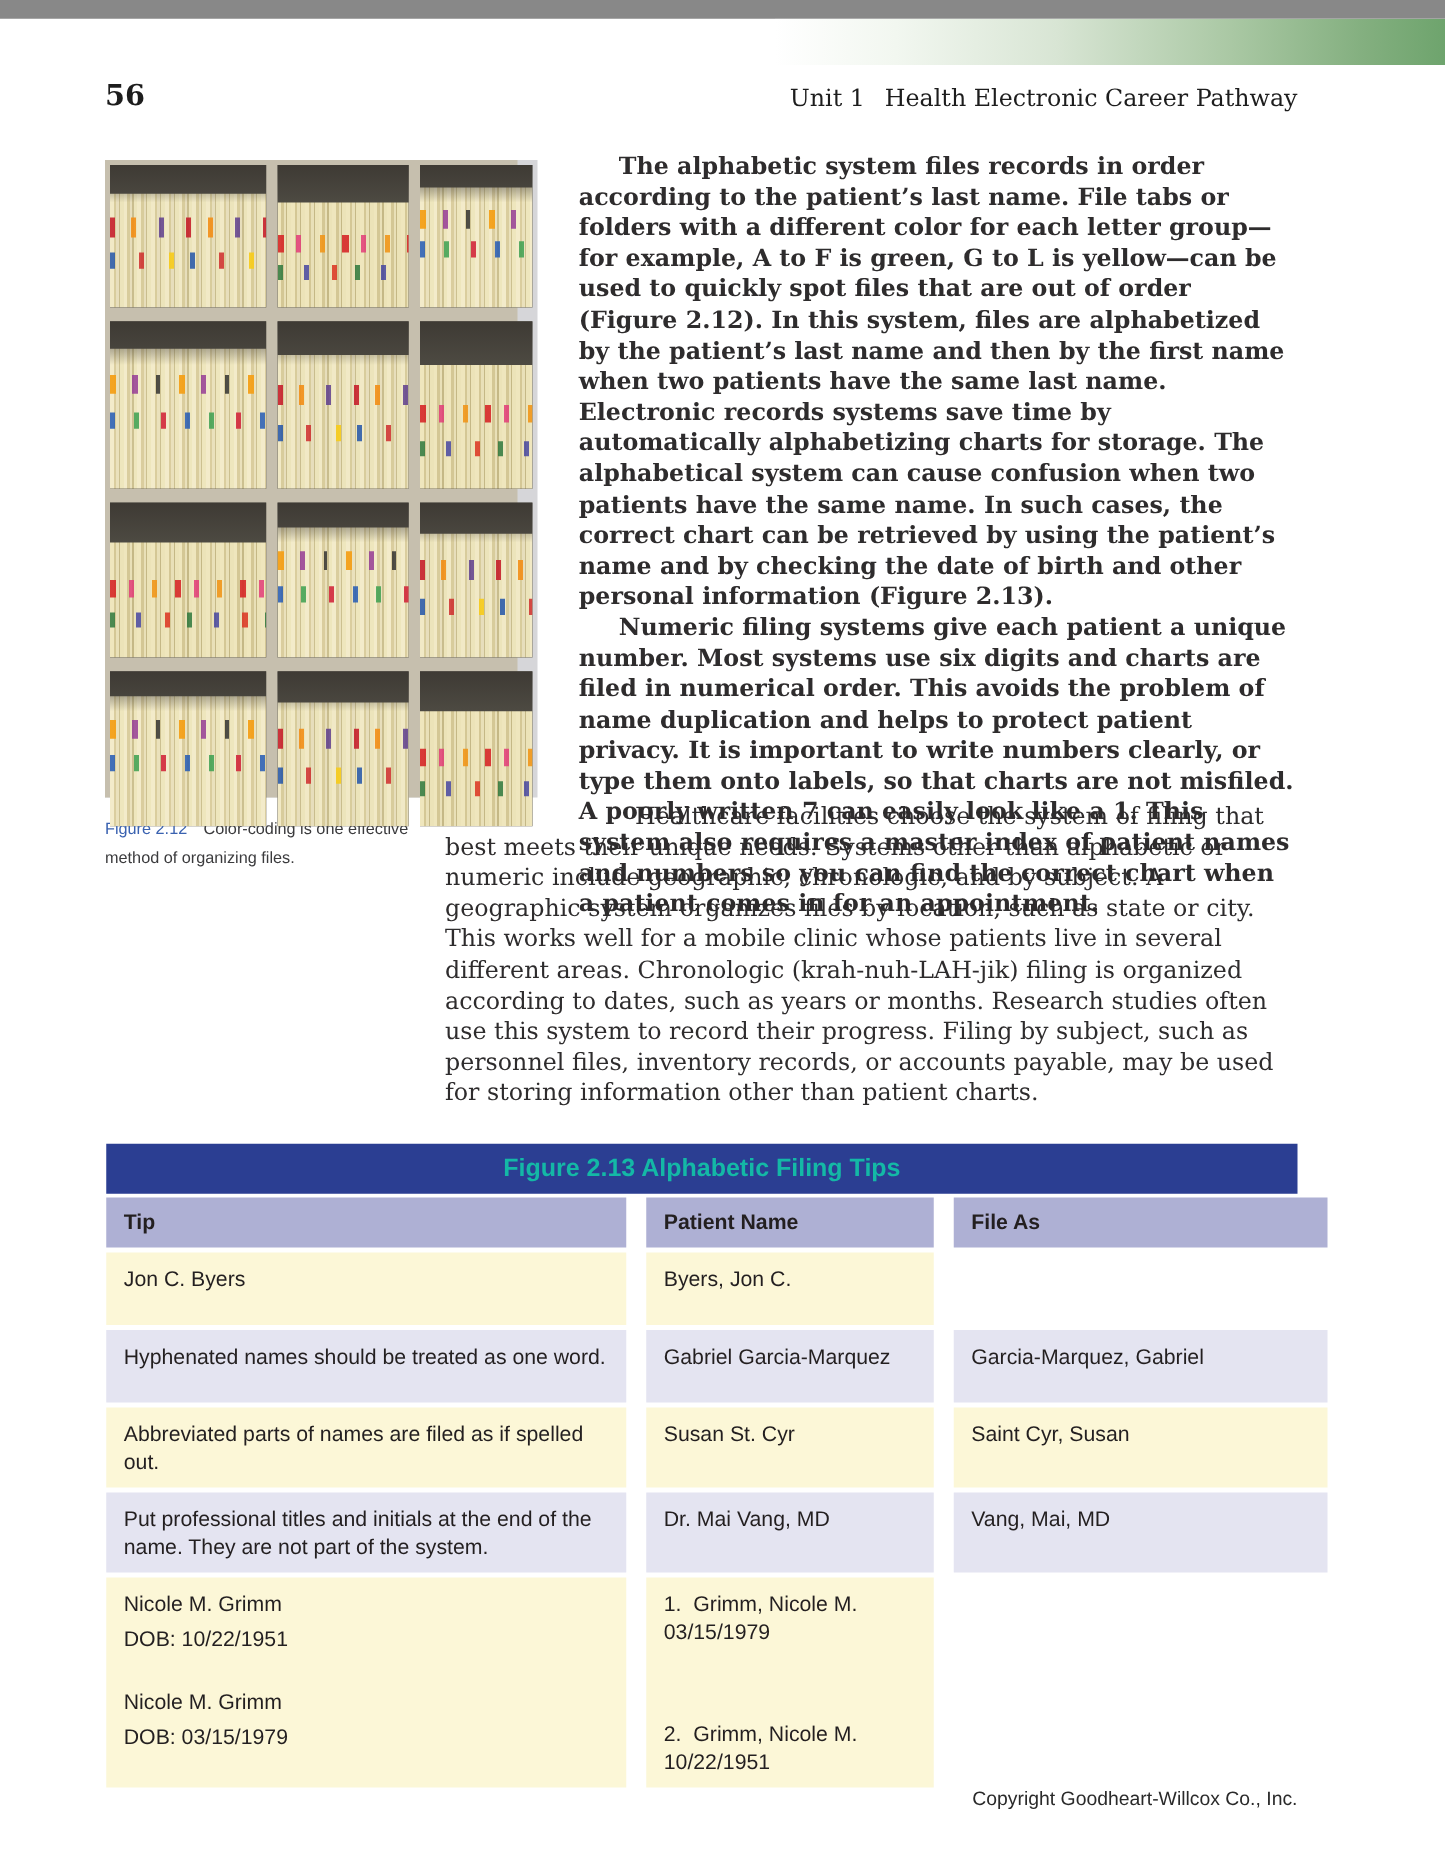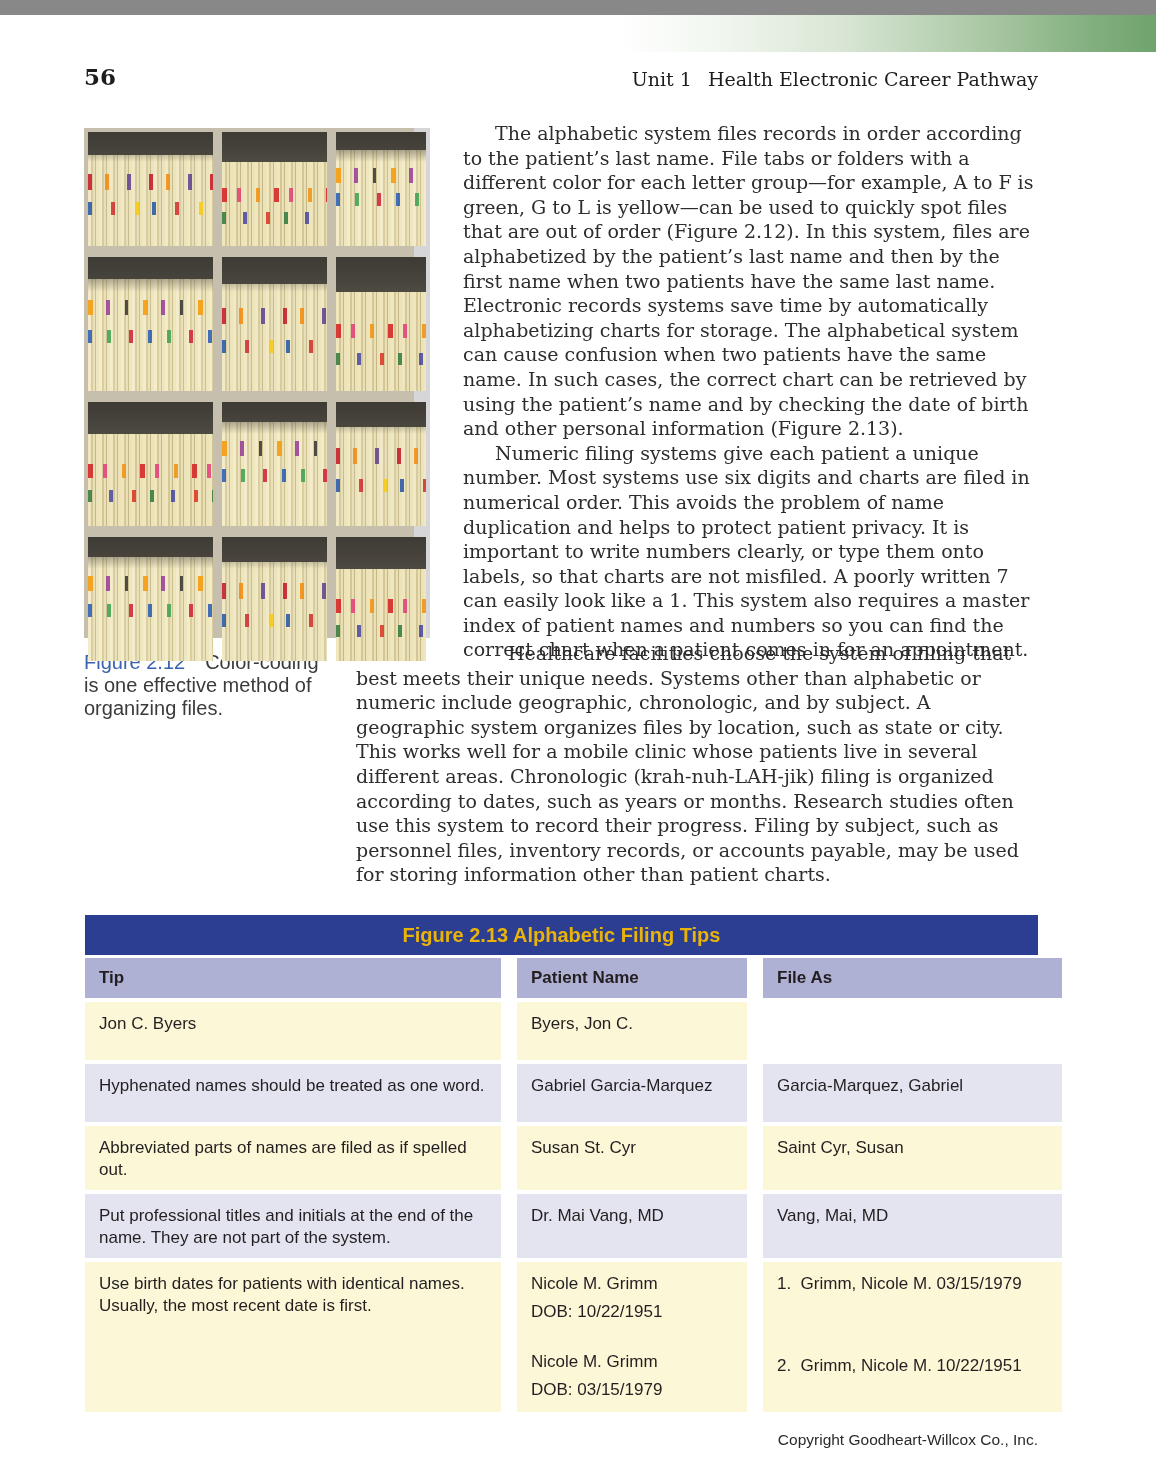--- a/index.html
+++ b/index.html
@@ -46,36 +46,36 @@
     background-image:
       repeating-linear-gradient(90deg,rgba(244,160,24,.95) 0 5px,rgba(0,0,0,0) 5px 18px,rgba(150,60,150,.85) 18px 22px,rgba(0,0,0,0) 22px 37px,rgba(40,40,40,.8) 37px 40px,rgba(0,0,0,0) 40px 55px),
       repeating-linear-gradient(90deg,rgba(36,90,180,.85) 0 4px,rgba(0,0,0,0) 4px 19px,rgba(60,160,80,.85) 19px 23px,rgba(0,0,0,0) 23px 41px,rgba(210,40,60,.9) 41px 45px,rgba(0,0,0,0) 45px 60px),
       repeating-linear-gradient(90deg,#f3ebca 0 3px,#dacd9e 3px 5px,#eae1bc 5px 7px,#ccc090 7px 8px,#eee6bd 8px 11px);
     background-size:100% 15px,100% 13px,100% 100%;
     background-position:0 22%,0 52%,0 0;
     background-repeat:no-repeat,no-repeat,repeat;}
 
   
   .caption{position:absolute;left:84px;top:636px;width:252px;
-    font-size:20px;line-height:23px;color:#3b3b3d;}
+    font-size:13px;line-height:23px;color:#3b3b3d;}
   .caption .figlabel{color:#3a62b0;}
   .caption .figlabel::after{content:"\2003";}
 
   
   .bodycol{position:absolute;left:463px;top:106px;width:575px;
     font-family:"DejaVu Serif",serif;font-size:19px;line-height:24.6px;color:#2e2c2d;
     text-align:left;}
-  .bodycol p{margin:0;text-indent:32px;}
+  .bodycol p{margin:0;text-indent:32px;font-weight:bold;}
   .para3{position:absolute;left:356px;top:626px;width:682px;
     font-family:"DejaVu Serif",serif;font-size:19px;line-height:24.6px;color:#2e2c2d;
     text-indent:152px;margin:0;}
 
   
   .ftable{position:absolute;left:85px;top:900px;width:953px;}
-  .ftitle{height:40px;background:#2b3e92;color:#eab308;font-weight:bold;font-size:20px;
+  .ftitle{height:40px;background:#2b3e92;color:#14b8a6;font-weight:bold;font-size:20px;
     display:flex;align-items:center;justify-content:center;margin-bottom:3px;}
   .trow{display:grid;grid-template-columns:416px 230px 299px;column-gap:16px;margin-bottom:4px;}
   .thead .cell{background:#aeb0d4;font-weight:bold;min-height:40px;padding-top:9px;}
   .cell{font-size:17px;line-height:22px;color:#231f20;padding:11px 14px 9px 14px;box-sizing:border-box;}
   .cream .cell{background:#fcf7d7;min-height:58px;}
   .lav .cell{background:#e4e4f1;min-height:58px;}
   .tall .cell{min-height:148px;}
   .pblock{margin:0 0 2px 0;}
   .pblock .dob{margin-top:6px;}
   .gap-top{margin-top:28px;}
@@ -150,21 +150,20 @@
       <div class="cell">Saint Cyr, Susan</div>
     </div>
 
     <div class="trow lav">
       <div class="cell">Put professional titles and initials at the end of the name. They are not part of the system.</div>
       <div class="cell">Dr. Mai Vang, MD</div>
       <div class="cell">Vang, Mai, MD</div>
     </div>
 
     <div class="trow cream tall">
-      <div class="cell">Use birth dates for patients with identical names. Usually, the most recent date is first.</div>
       <div class="cell">
         <div class="pblock">
           <div>Nicole M. Grimm</div>
           <div class="dob">DOB: 10/22/1951</div>
         </div>
         <div class="pblock gap-top">
           <div>Nicole M. Grimm</div>
           <div class="dob">DOB: 03/15/1979</div>
         </div>
       </div>

